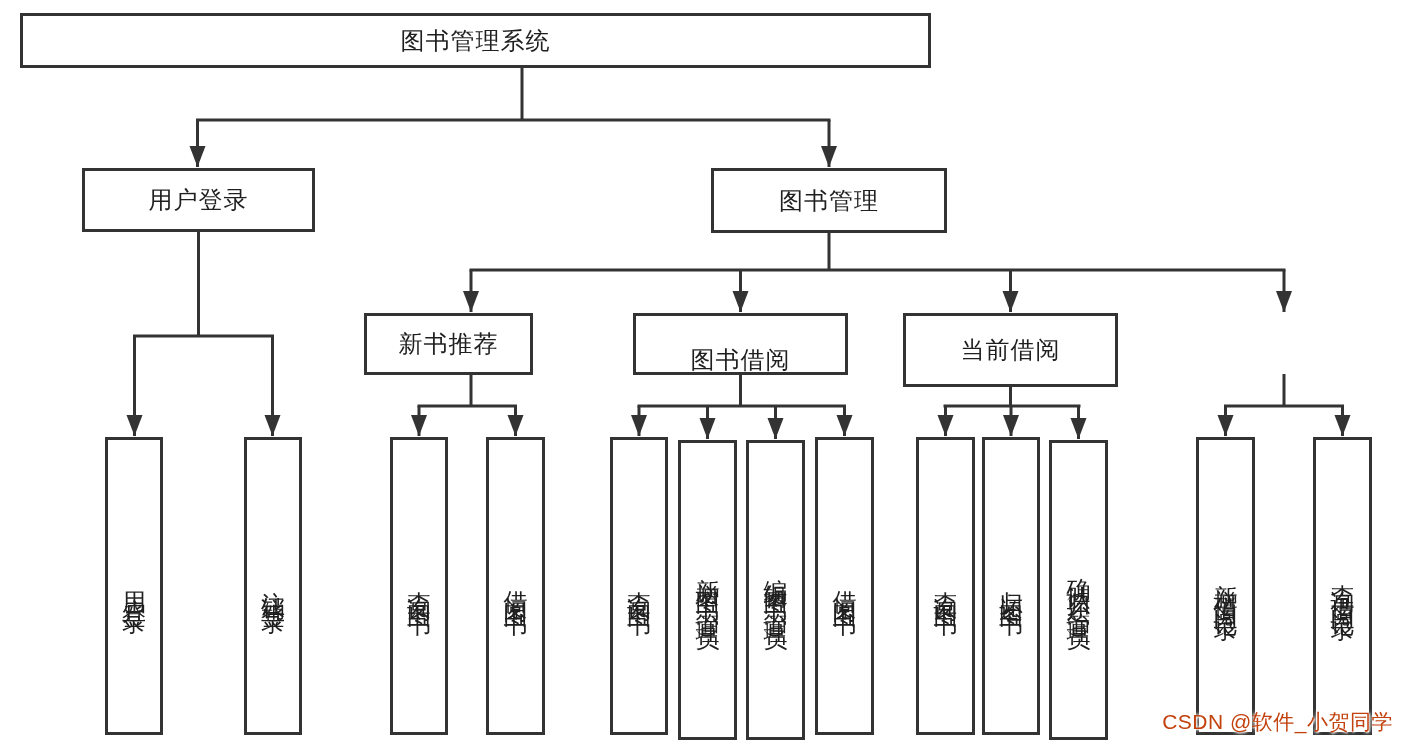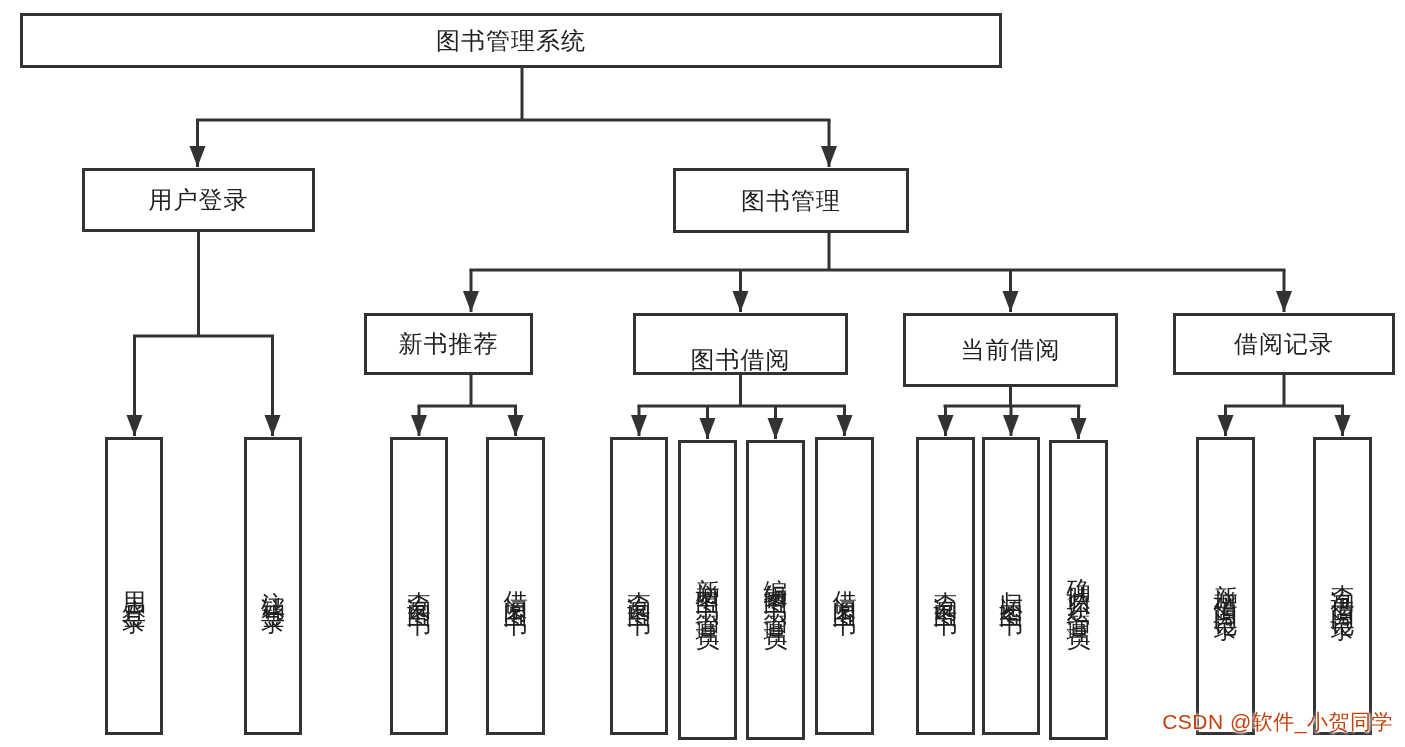--- a/index.html
+++ b/index.html
@@ -41,24 +41,24 @@
   .vlabel {
     writing-mode: vertical-rl;
     text-orientation: mixed;
     font-size: 24px;
     color: #1f1f1f;
     letter-spacing: 7px;
     line-height: 1;
     white-space: nowrap;
   }
   
-  .n-root { left: 20px;  top: 13px;  width: 982px; height: 55px; }
+  .n-root { left: 20px;  top: 13px;  width: 911px; height: 55px; }
   
   .n-user { left: 82px;  top: 168px; width: 233px; height: 64px; }
-  .n-mgmt { left: 673px; top: 168px; width: 236px; height: 65px; }
+  .n-mgmt { left: 711px; top: 168px; width: 236px; height: 65px; }
   
   .n-s0 { left: 364px;  top: 313px; width: 169px; height: 62px; }
   .n-s1 { left: 633px;  top: 313px; width: 215px; height: 62px; align-items: flex-end; }
   .n-s2 { left: 903px;  top: 313px; width: 215px; height: 74px; }
   .n-s3 { left: 1173px; top: 313px; width: 222px; height: 62px; }
   
   .n-u0 { left: 105px;  top: 437px; width: 58px; height: 298px; }
   .n-u1 { left: 244px;  top: 437px; width: 58px; height: 298px; }
   .n-d0 { left: 390px;  top: 437px; width: 58px; height: 298px; }
   .n-d1 { left: 486px;  top: 437px; width: 59px; height: 298px; }
@@ -152,23 +152,20 @@
 
   <div class="node n-s0">
     <span class="hlabel">新书推荐</span>
   </div>
   <div class="node n-s1">
     <span class="hlabel">图书借阅</span>
   </div>
   <div class="node n-s2">
     <span class="hlabel">当前借阅</span>
   </div>
-  <div class="node n-s3">
-    <span class="hlabel">借阅记录</span>
-  </div>
 
   <div class="node n-u0">
     <span class="vlabel">用户登录</span>
   </div>
   <div class="node n-u1">
     <span class="vlabel">注销登录</span>
   </div>
 
   <div class="node n-d0">
     <span class="vlabel">查询图书</span>

